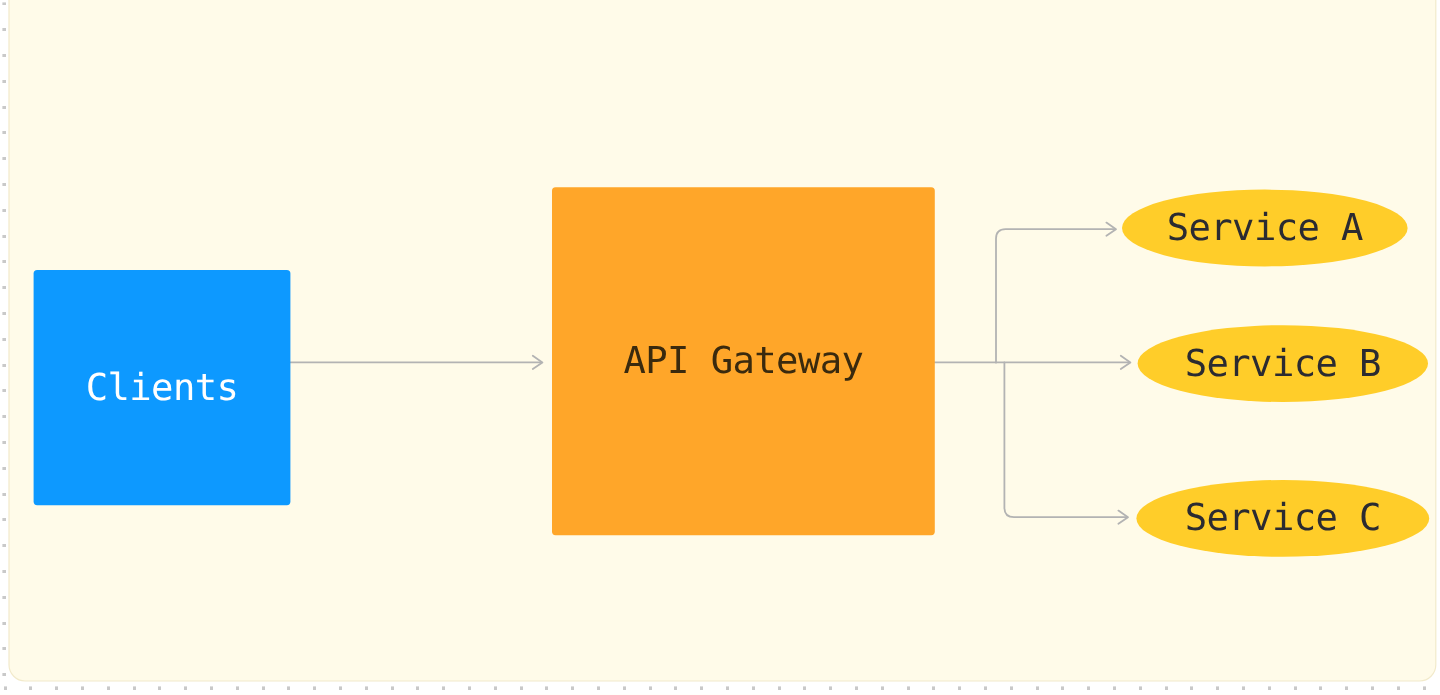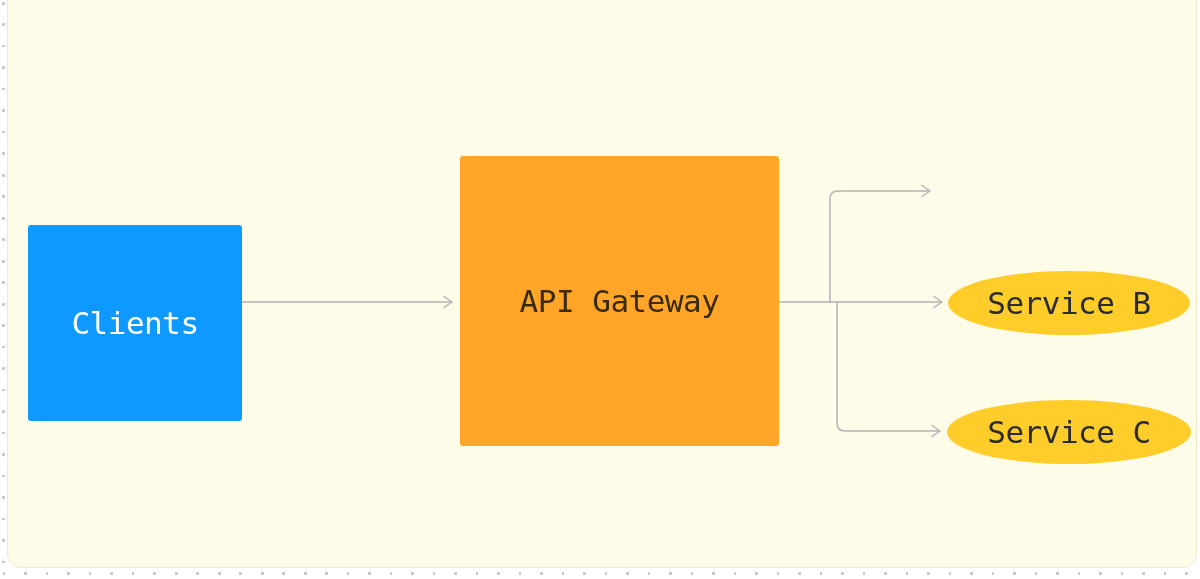--- a/index.html
+++ b/index.html
@@ -93,20 +93,23 @@
   </svg>
 
   <div class="node node-clients">
     <span>Clients</span>
   </div>
 
   <div class="node node-gateway">
     <span>API Gateway</span>
   </div>
 
+  <div class="node node-service node-service-a">
+    <span>Service A</span>
+  </div>
 
   <div class="node node-service node-service-c">
     <span>Service C</span>
   </div>
 
   <div class="node node-service node-service-b">
     <span>Service B</span>
   </div>
 
 </div>

